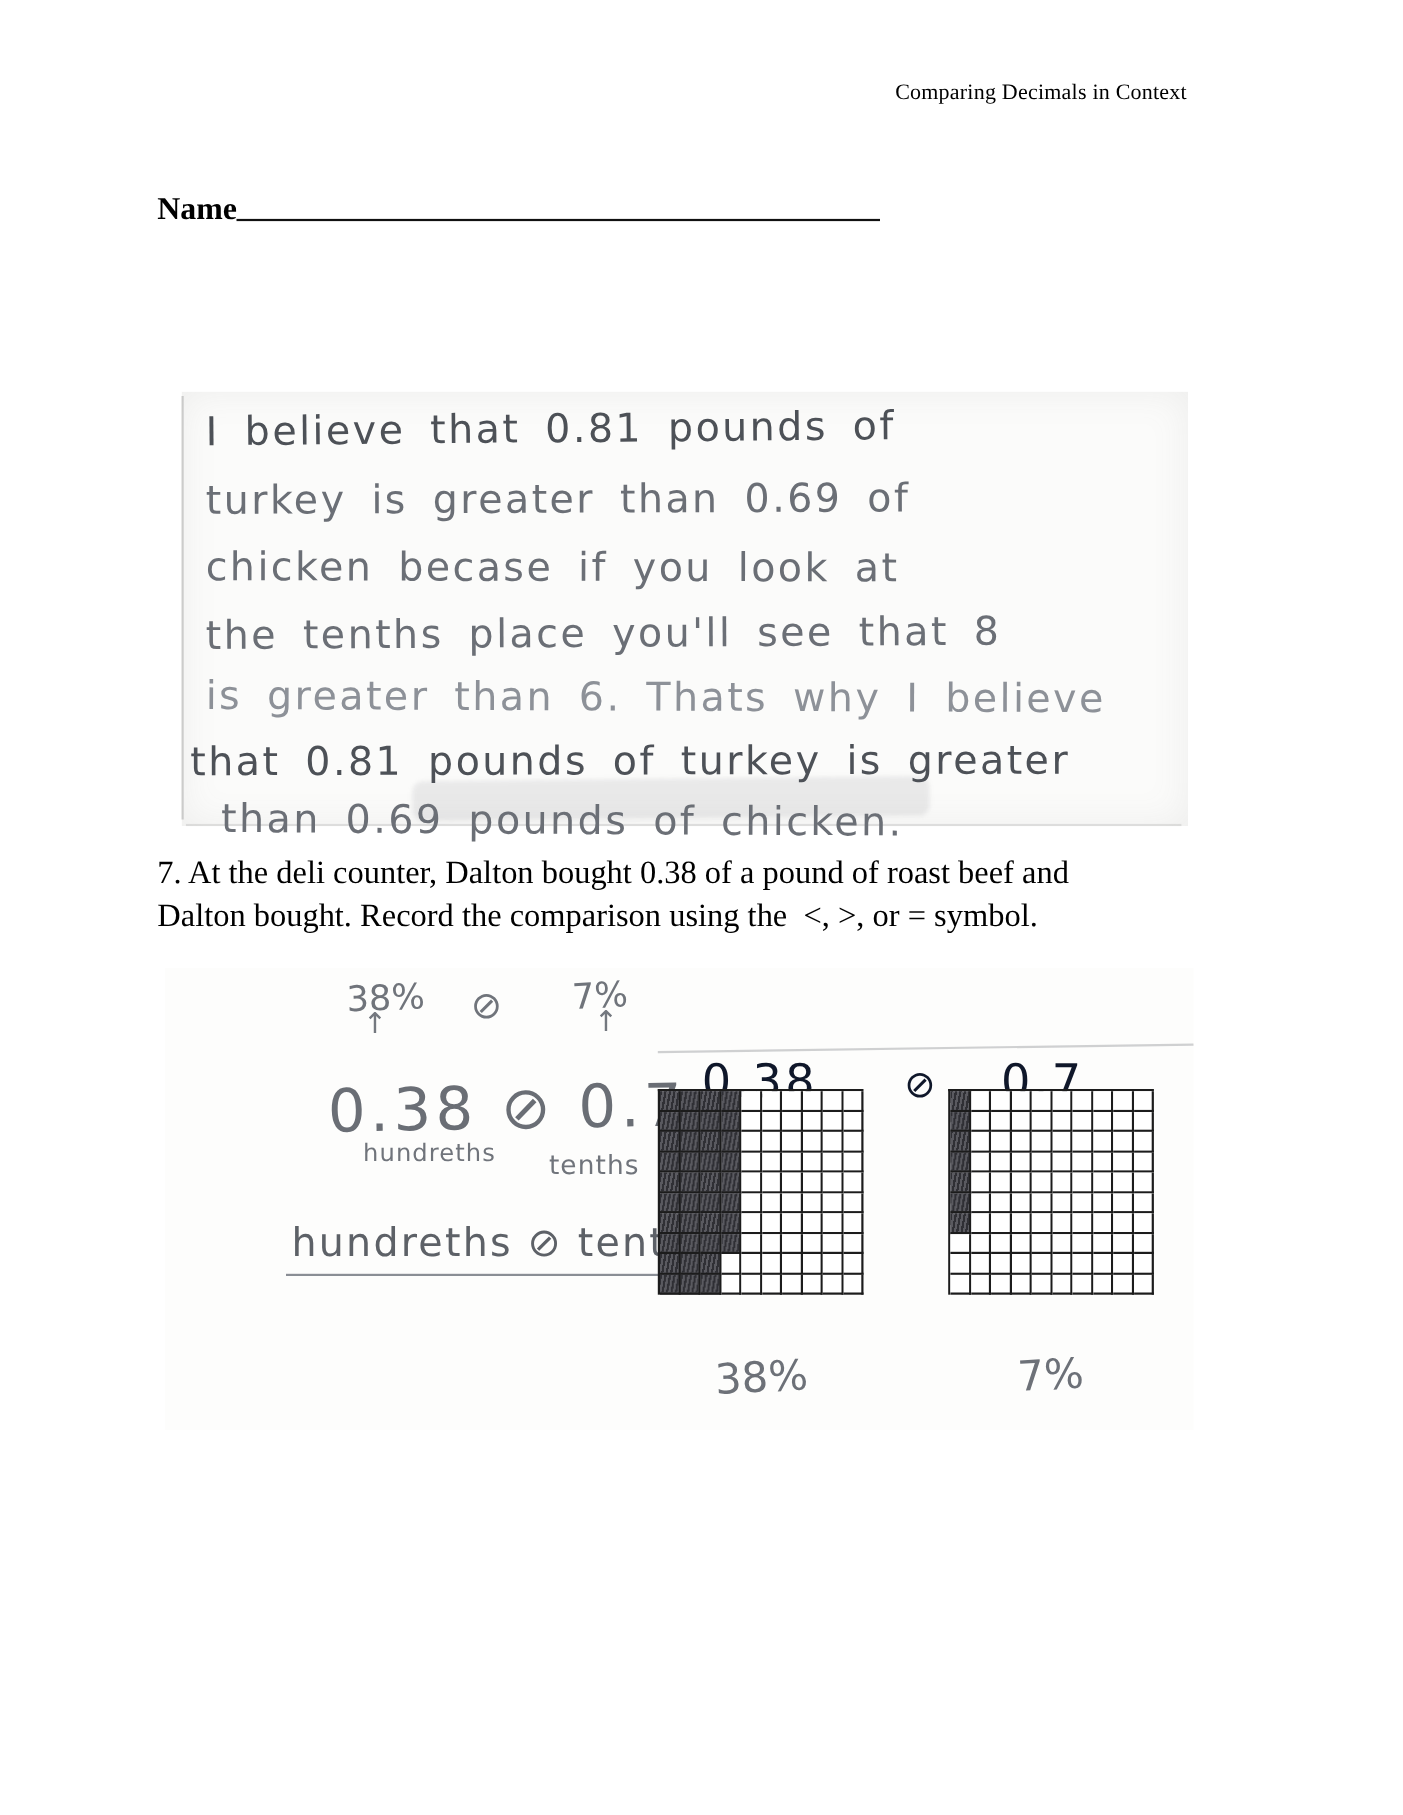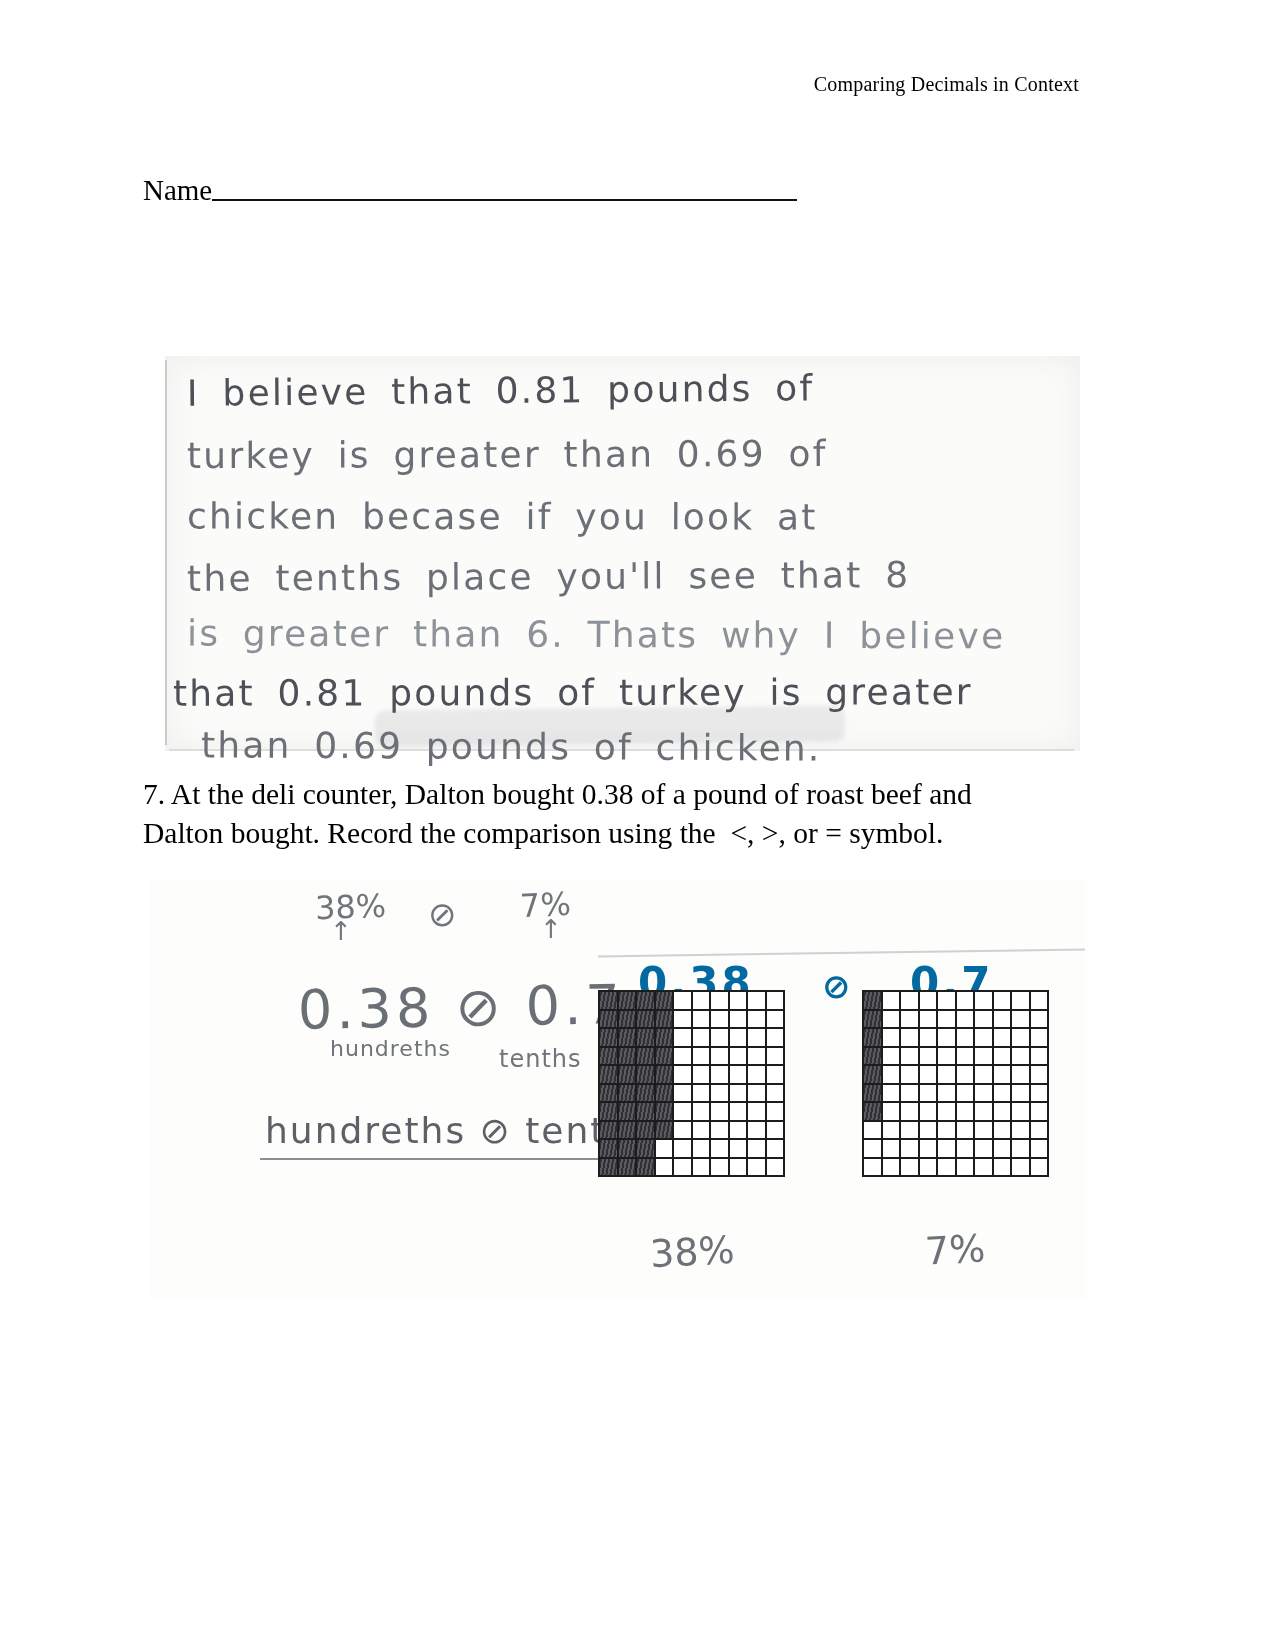--- a/index.html
+++ b/index.html
@@ -17,21 +17,21 @@
   .doc-header{
     position:absolute;top:73px;right:196px;
     font-size:20px;letter-spacing:.2px;white-space:nowrap;
   }
 
   
   .name-row{
     position:absolute;left:143px;top:176px;
     font-size:29px;display:flex;align-items:flex-end;
   }
-  .name-label{line-height:1;}
+  .name-label{line-height:1;font-weight:bold;}
   .name-rule{
     display:inline-block;width:585px;height:0;
     border-bottom:2px solid #111;margin-bottom:4px;
   }
 
   
   .question{
     position:absolute;left:143px;width:925px;
     font-size:29.5px;line-height:1.33;
   }
@@ -89,21 +89,21 @@
     white-space:nowrap;
   }
   .pct-left{left:165px;top:8px;font-size:32px;transform:rotate(-2deg);}
   .pct-right{left:370px;top:6px;font-size:32px;transform:rotate(-3deg);}
   .circ-top{left:278px;top:14px;font-size:34px;}
   .big-eq{left:148px;top:96px;font-size:54px;letter-spacing:4px;color:#6a6e75;transform:rotate(-1deg);}
   .lbl-hund{left:180px;top:156px;font-size:22px;letter-spacing:1px;}
   .lbl-tenths{left:349px;top:165px;font-size:24px;letter-spacing:1px;}
   .cmp-words{left:115px;top:230px;font-size:36px;letter-spacing:2px;color:#5d6167;}
   .cmp-rule{position:absolute;left:110px;top:278px;width:400px;height:0;border-bottom:2px solid #8a8e95;}
-  .grid-label{top:78px;font-size:42px;letter-spacing:3px;color:#0369a1;font-weight:bold;}
+  .grid-label{top:78px;font-size:42px;letter-spacing:3px;color:#0f172a;}
   .gl-left{left:488px;}
   .gl-mid{left:672px;font-size:34px;top:86px;}
   .gl-right{left:760px;}
   .pct-b-left{left:500px;top:350px;font-size:38px;color:#6d7178;transform:rotate(-3deg);}
   .pct-b-right{left:775px;top:348px;font-size:38px;color:#6d7178;transform:rotate(-3deg);}
 
   
   .arrow-up{position:absolute;color:#74787f;font-size:26px;font-family:"DejaVu Sans",sans-serif;}
   .au1{left:180px;top:36px;}
   .au2{left:390px;top:34px;}

